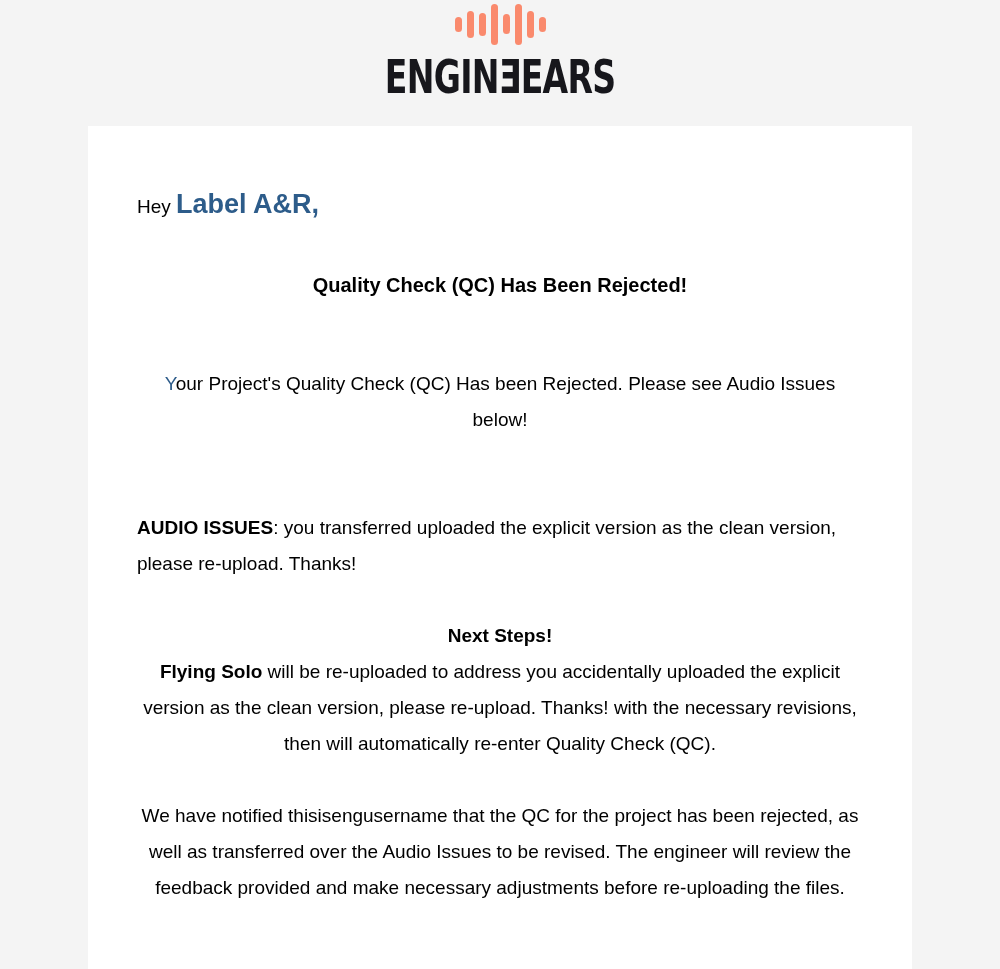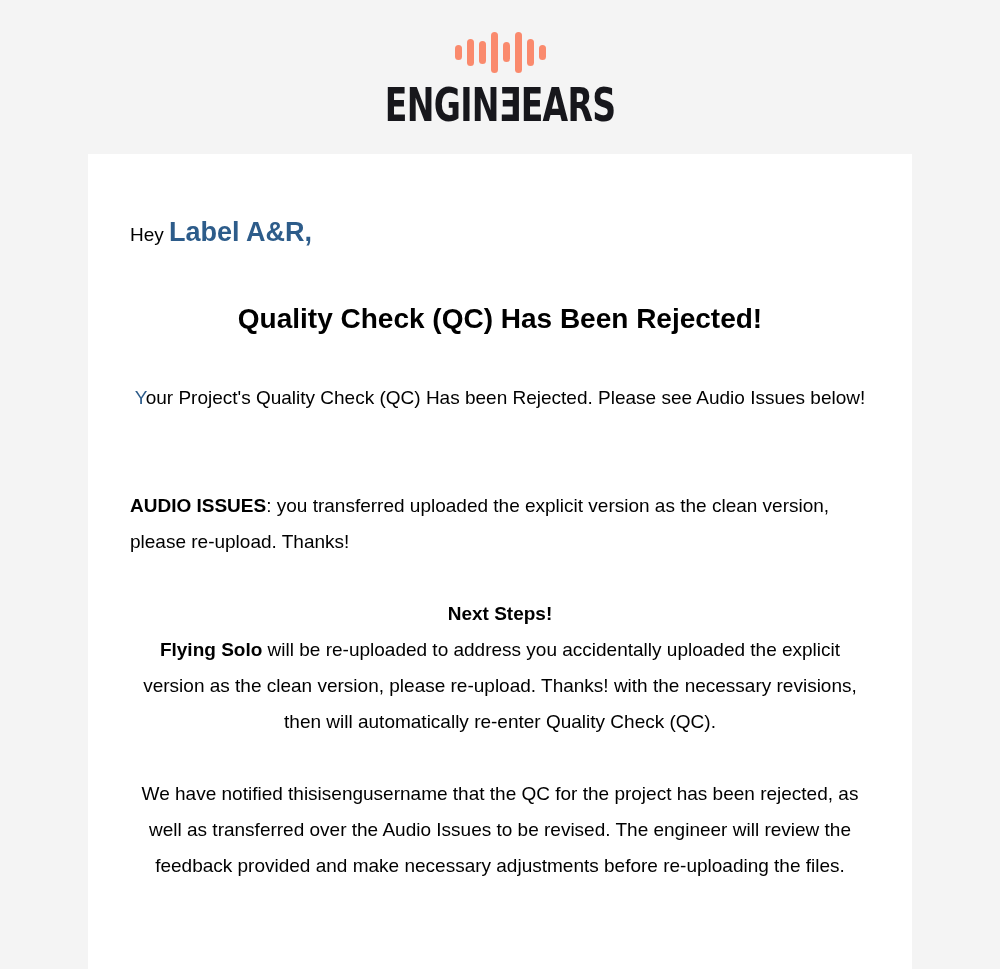--- a/index.html
+++ b/index.html
@@ -11,21 +11,20 @@
     width: 1000px;
     height: 969px;
     background: var(--bg, #f4f4f4);
     font-family: "Liberation Sans", sans-serif;
     color: var(--text, #000);
     overflow: hidden;
   }
 
   
   .brand-header {
-    padding-top: 28px;
     text-align: center;
   }
   .waveform {
     display: flex;
     justify-content: center;
     align-items: center;
     gap: 5px;
     height: 48px;
   }
   .waveform .bar {
@@ -53,39 +52,39 @@
     width: 824px;
     min-height: 821px;
     margin: 26px auto 0;
     background: var(--card, #ffffff);
     padding: 24px 42px 60px;
   }
 
   .email-card p {
     font-size: 19px;
     line-height: 36px;
-    margin: 36px 0;
+    margin: 36px 7px;
   }
 
   .greeting {
     font-size: 22px;
     line-height: 36px;
     margin: 36px 0;
   }
   .recipient {
     font-size: 27px;
     font-weight: bold;
     color: var(--accent, #2d5c8a);
   }
 
   .qc-heading {
-    font-size: 28px;
+    font-size: 20px;
     font-weight: bold;
     text-align: center;
-    margin: 48px 0 44px;
+    margin: 48px 0 68px;
     line-height: 1.25;
   }
 
   .centered { text-align: center; }
   .accent { color: var(--accent, #2d5c8a); }
   strong { font-weight: bold; }
 </style>
 </head>
 <body>
 

